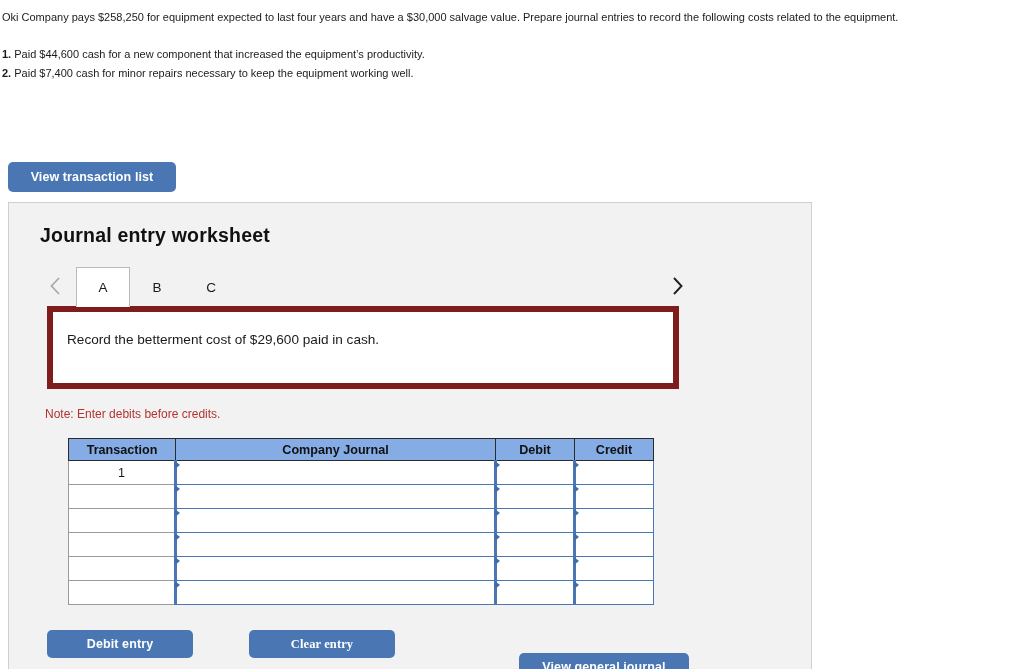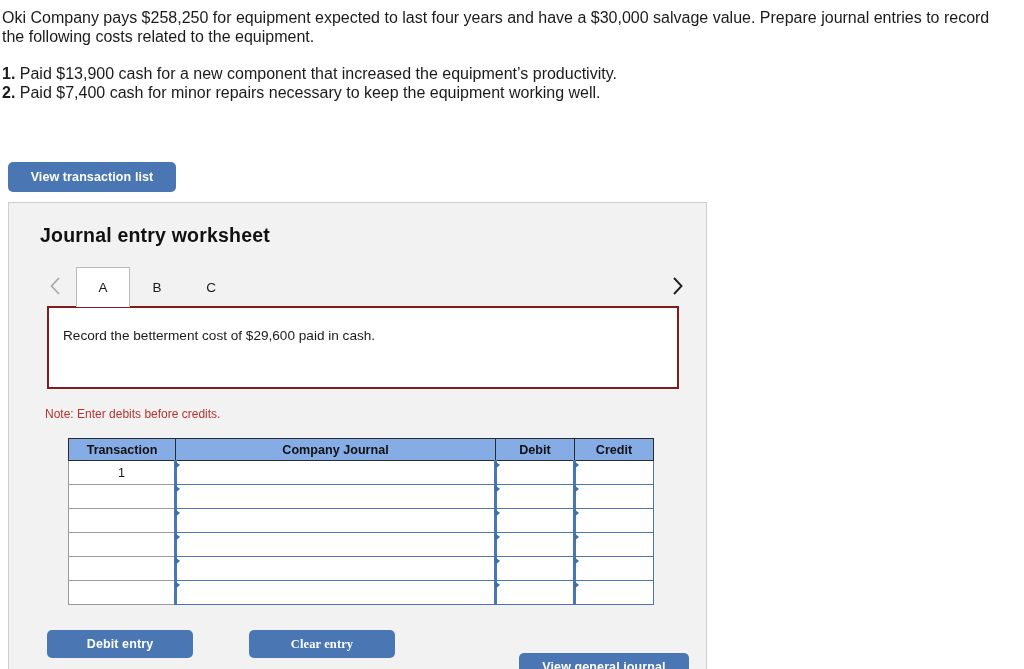--- a/index.html
+++ b/index.html
@@ -19,21 +19,21 @@
 
   
   .problem {
     position: absolute;
     left: 2px;
     top: 8px;
     width: 1012px;
   }
   .problem p {
     margin: 0;
-    font-size: 16px;
+    font-size: 11px;
     line-height: 19px;
     color: #1b1b1b;
   }
   .problem .para-intro {
     margin-bottom: 18px;
   }
   .problem .item {
     white-space: nowrap;
   }
   .problem .item b {
@@ -63,21 +63,21 @@
     top: 162px;
     width: 168px;
     height: 30px;
   }
 
   
   .panel {
     position: absolute;
     left: 8px;
     top: 202px;
-    width: 699px;
+    width: 804px;
     height: 467px;
     background: #f2f2f2;
     border: 1px solid #cfcfcf;
     border-bottom: none;
     box-sizing: border-box;
   }
 
   .panel-title {
     position: absolute;
     left: 31px;
@@ -143,21 +143,21 @@
   }
 
   
   .prompt-box {
     position: absolute;
     left: 38px;
     top: 103px;
     width: 632px;
     height: 83px;
     background: #ffffff;
-    border: 2px solid #7f1d1d;
+    border: 6px solid #7f1d1d;
     box-sizing: border-box;
   }
   .prompt-text {
     position: absolute;
     left: 14px;
     top: 20px;
     font-size: 13.6px;
     color: #1a1a1a;
   }
 
@@ -262,21 +262,21 @@
     margin-top: 11px;
   }
 </style>
 </head>
 <body>
 
 <div class="problem">
   <p class="para-intro">Oki Company pays $258,250 for equipment expected to last four years and have a $30,000 salvage value. Prepare journal entries to record the following costs related to the equipment.</p>
   <p class="item">
     <b>1.</b>
-    <span>Paid $13,900 cash for a new component that increased the equipment’s productivity.</span>
+    <span>Paid $44,600 cash for a new component that increased the equipment’s productivity.</span>
   </p>
   <p class="item">
     <b>2.</b>
     <span>Paid $7,400 cash for minor repairs necessary to keep the equipment working well.</span>
   </p>
 </div>
 
 <button class="btn" id="view-transaction-list">View transaction list</button>
 
 <div class="panel">

